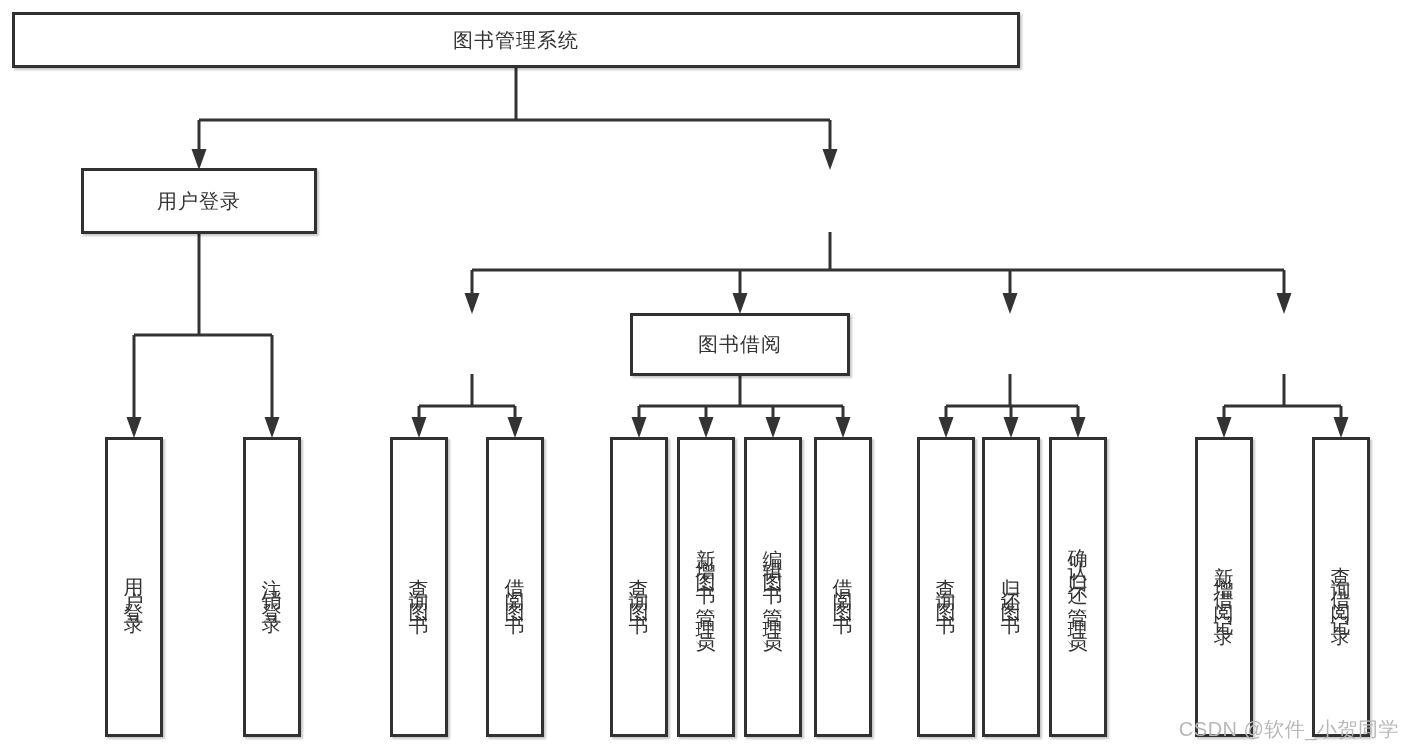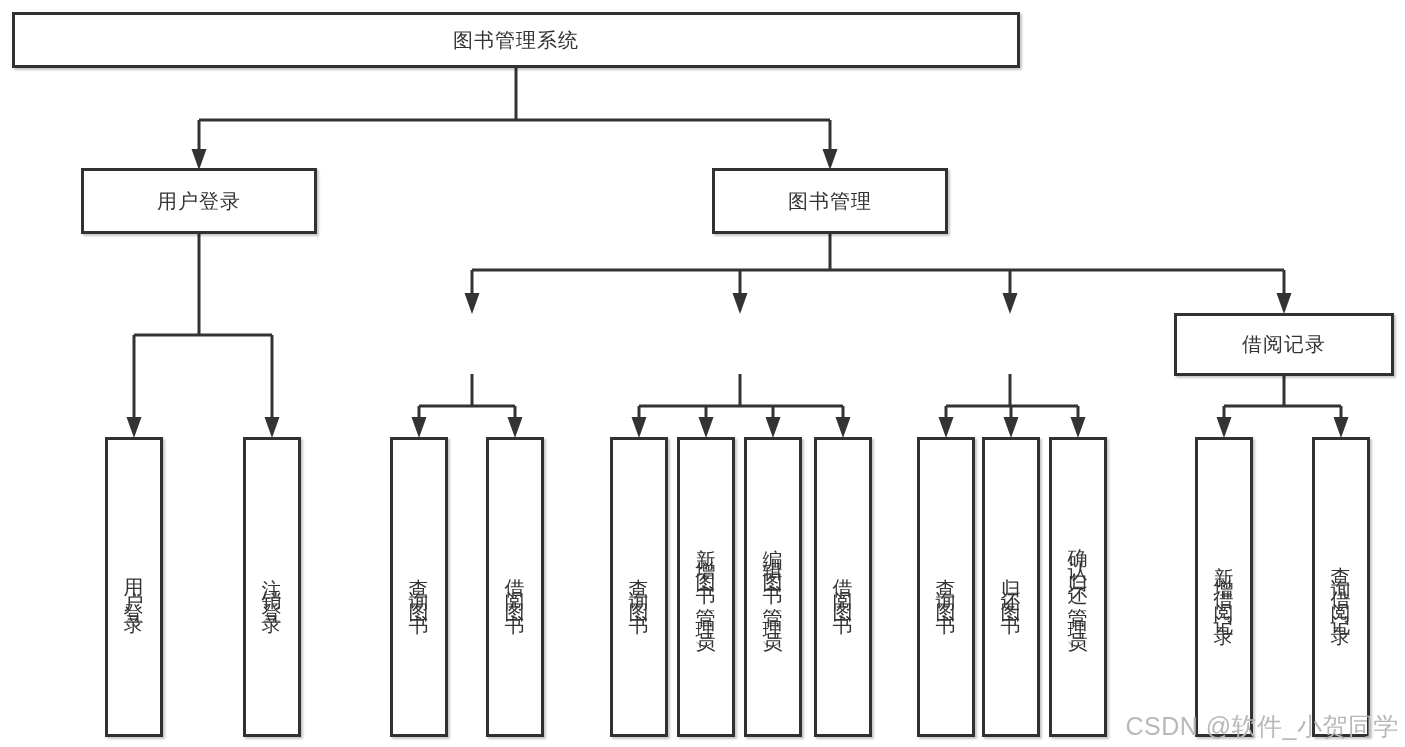--- a/index.html
+++ b/index.html
@@ -31,21 +31,21 @@
     writing-mode:vertical-rl;
     text-orientation:mixed;
     font-size:20px;
     line-height:1;
     letter-spacing:12px;
     white-space:nowrap;
   }
   .watermark{
     position:absolute;
     right:6px;bottom:4px;
-    font-size:25px;
+    font-size:20px;
     letter-spacing:0.5px;
     z-index:5;
     white-space:nowrap;
   }
 </style>
 </head>
 <body>
 
 <div class="stage" style="background: rgb(255, 255, 255); color: rgb(51, 51, 51);">
 
@@ -104,26 +104,23 @@
       <polygon points="1333.5,417 1348.5,417 1341,438" fill="#333333"></polygon>
     </svg>
 
   <div class="node h" style="left: 12px; top: 12px; width: 1008px; height: 56px; border-color: rgb(49, 49, 49);">
     <span>图书管理系统</span>
   </div>
 
   <div class="node h" style="left: 81px; top: 168px; width: 236px; height: 66px; border-color: rgb(49, 49, 49);">
     <span>用户登录</span>
   </div>
-  <div class="node h" style="left: 712px; top: 168px; width: 236px; height: 66px; border-color: rgb(49, 49, 49);">
-    <span>图书管理</span>
-  </div>
 
-  <div class="node h" style="left: 1174px; top: 313px; width: 220px; height: 63px; border-color: rgb(49, 49, 49);">
-    <span>借阅记录</span>
+  <div class="node h" style="left: 630px; top: 313px; width: 220px; height: 63px; border-color: rgb(49, 49, 49);">
+    <span>图书借阅</span>
   </div>
 
   <div class="node v" style="left: 105px; top: 437px; width: 58px; height: 300px; border-color: rgb(49, 49, 49);">
     <span>用户登录</span>
   </div>
   <div class="node v" style="left: 243px; top: 437px; width: 58px; height: 300px; border-color: rgb(49, 49, 49);">
     <span>注销登录</span>
   </div>
 
   <div class="node v" style="left: 390px; top: 437px; width: 58px; height: 300px; border-color: rgb(49, 49, 49);">

